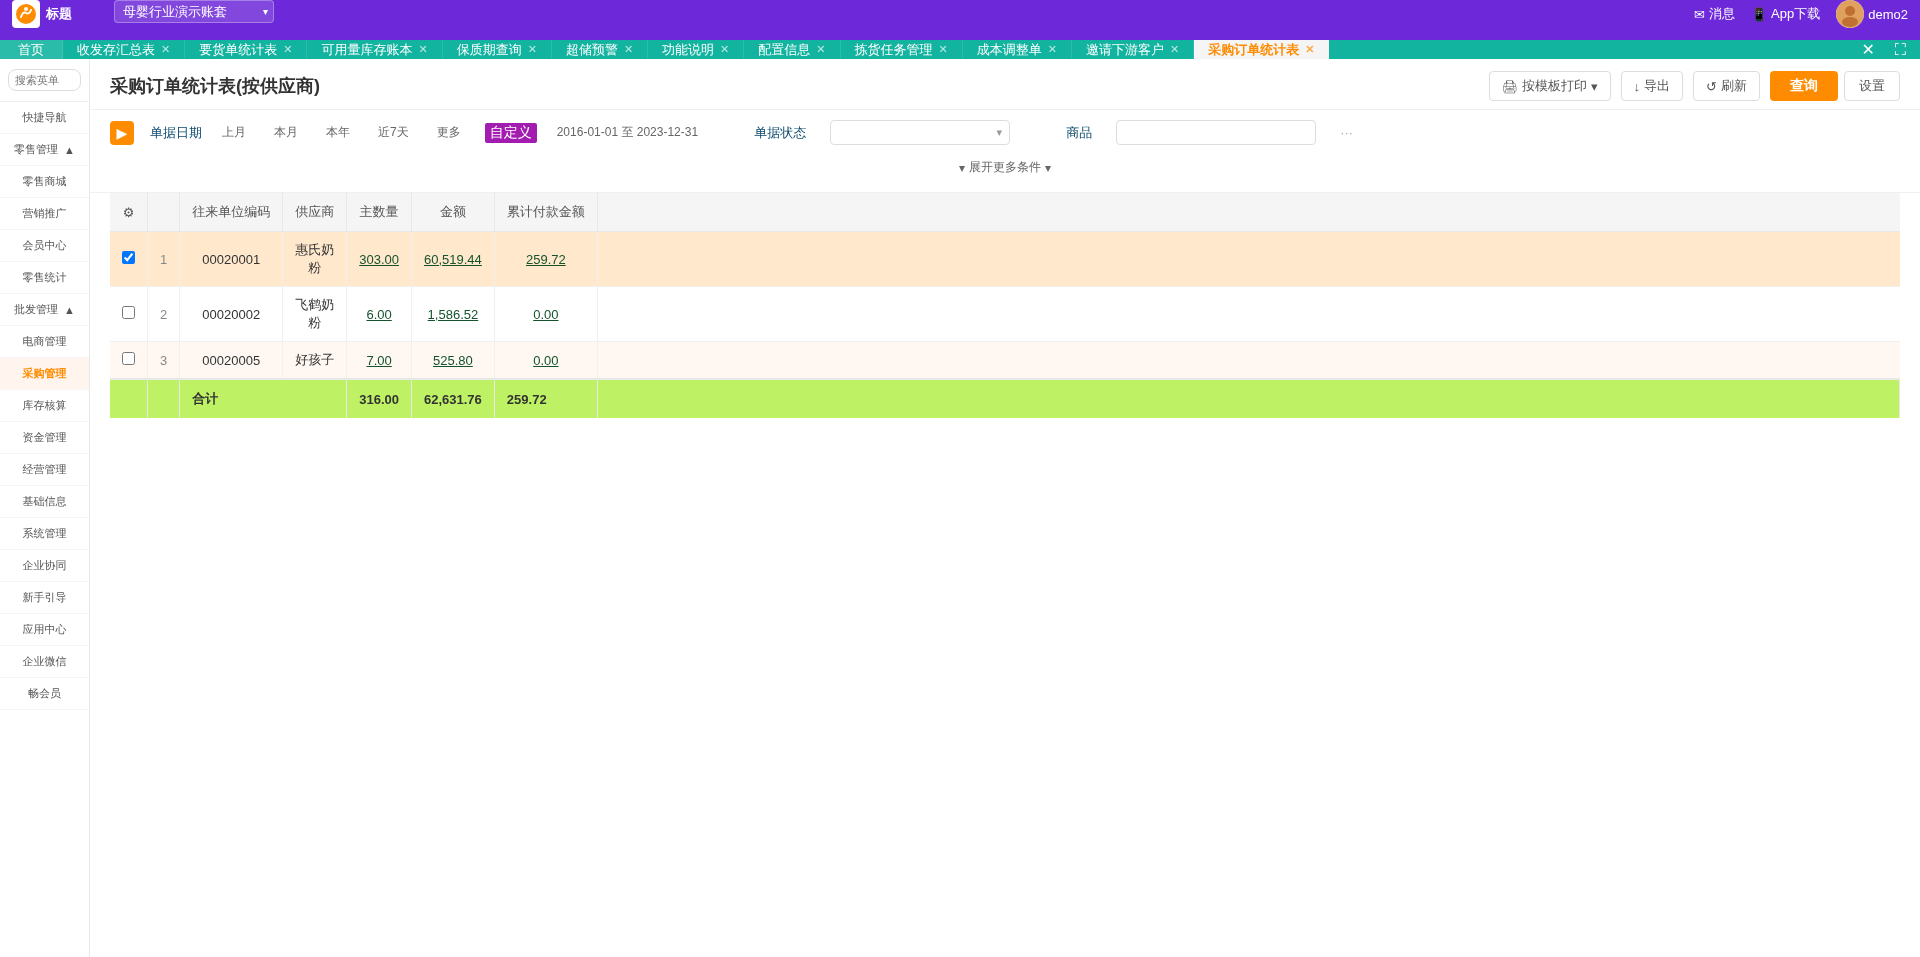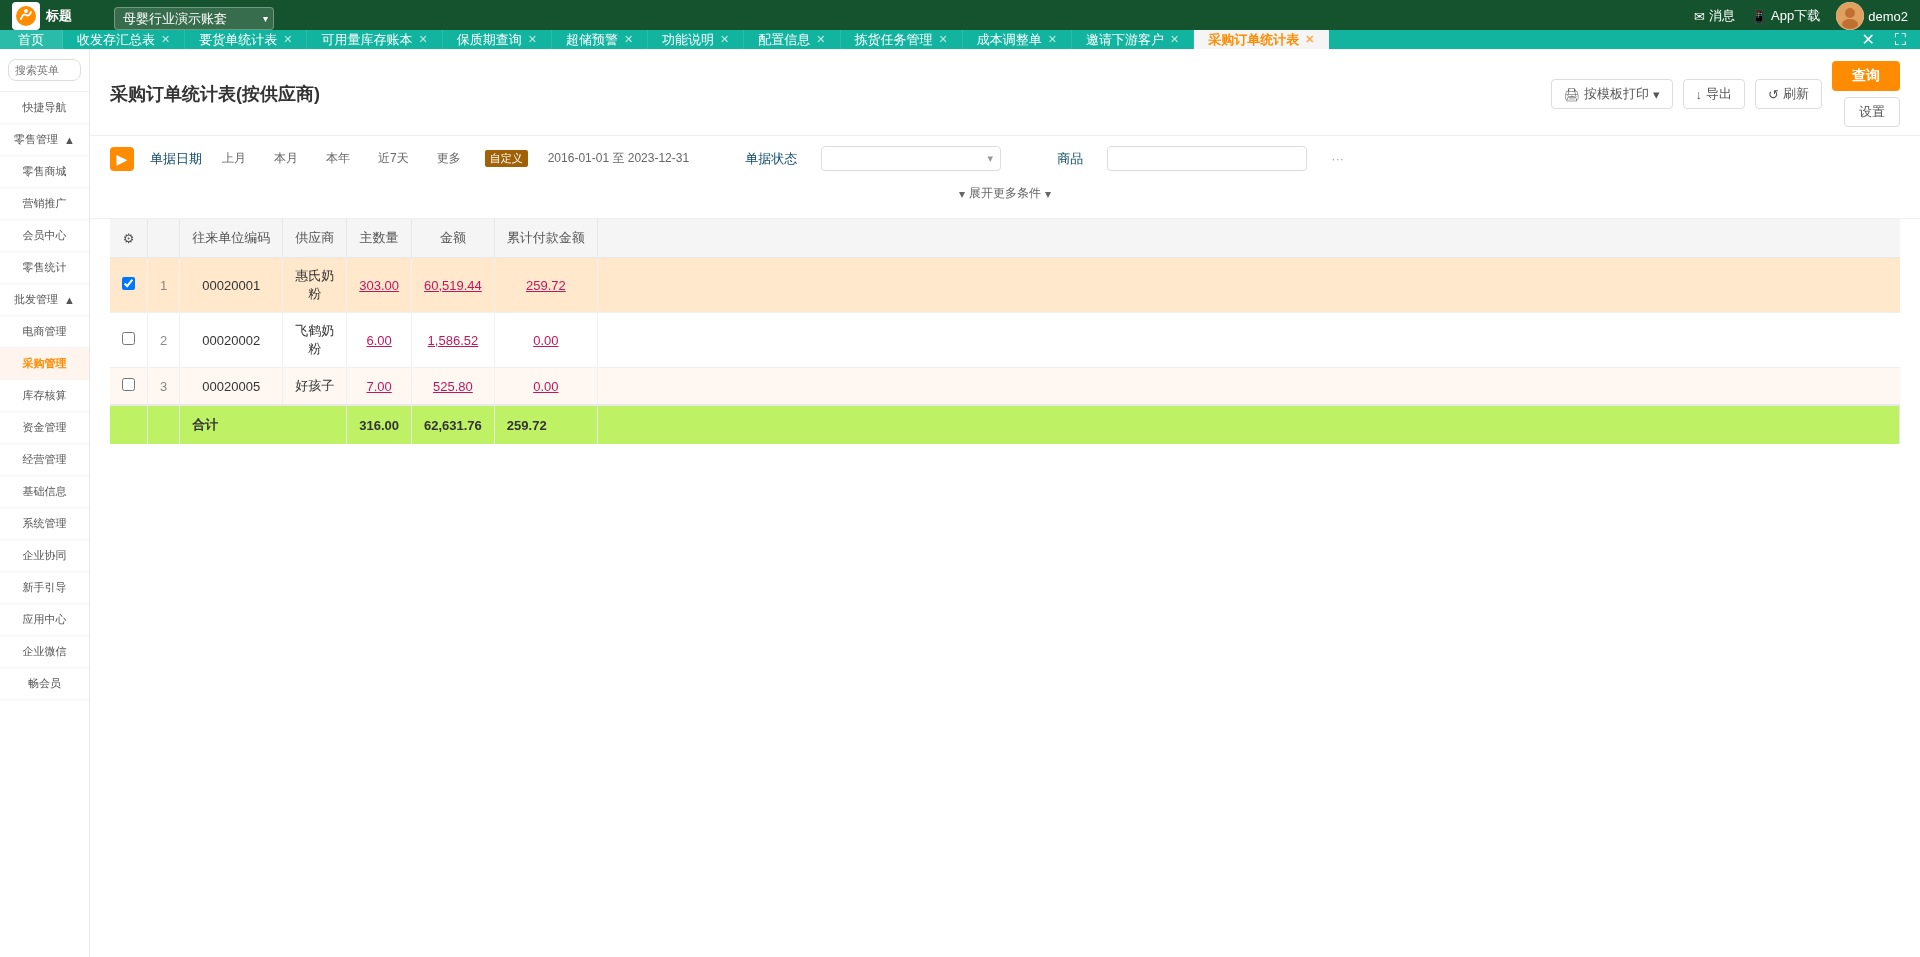--- a/index.html
+++ b/index.html
@@ -1,23 +1,23 @@
 <!DOCTYPE html>
 <html><head>
   <meta charset="utf-8">
   <style>
     * { box-sizing: border-box; margin: 0; padding: 0; font-family: 'Microsoft YaHei', Arial, sans-serif; }
     body { width: 1920px; height: 957px; overflow: hidden; display: flex; flex-direction: column; background: #f5f5f5; }
 
     
     .top-bar {
-      height: 30px;
-      background: #14532d;
-      display: flex;
-      align-items: flex-end;
+      height: 40px;
+      background: #6d28d9;
+      display: flex;
+      align-items: flex-start;
       padding: 0 12px;
       flex-shrink: 0;
     }
     .logo-area {
       display: flex;
       align-items: center;
       gap: 6px;
       color: white;
       font-size: 13px;
       font-weight: bold;
@@ -301,23 +301,23 @@
       gap: 20px;
       align-items: center;
     }
     .date-shortcut {
       font-size: 12px;
       color: #666;
       cursor: pointer;
       padding: 1px 4px;
     }
     .date-range-badge {
-      background: #a16207;
-      color: white;
-      font-size: 11px;
+      background: #a21caf;
+      color: white;
+      font-size: 14px;
       padding: 1px 5px;
       border-radius: 2px;
       cursor: pointer;
     }
     .date-value {
       font-size: 12px;
       color: #666;
     }
     .filter-field {
       display: flex;
@@ -394,21 +394,21 @@
     tbody tr:nth-child(odd) { background: #fff8f2; }
     tbody tr:nth-child(even) { background: white; }
     tbody tr.selected { background: #ffe8cc; }
     tbody td {
       padding: 9px 12px;
       text-align: center;
       color: #333;
       border-right: 1px solid #f0f0f0;
     }
     tbody td:last-child { border-right: none; }
-    .td-link { color: #be185d; text-decoration: underline; cursor: pointer; }
+    .td-link { color: #14532d; text-decoration: underline; cursor: pointer; }
     .td-index { color: #888; }
     .settings-col { width: 36px; }
     .th-settings {
       cursor: pointer;
     }
 
     
     .table-footer {
       background: #bef264;
       border-top: 2px solid #e8e8e8;
@@ -613,21 +613,21 @@
           <span>▾</span>
         </button>
         <button class="btn-export">
           <span>↓</span>
           <span>导出</span>
         </button>
         <button class="btn-refresh">
           <span>↺</span>
           <span>刷新</span>
         </button>
-        <div style="display:flex; flex-direction:column; gap:6px; align-items:flex-end;">
+        <div style="display:flex; flex-direction:row; gap:6px; align-items:flex-end;">
           <button class="btn-query">查询</button>
           <button class="btn-settings">设置</button>
         </div>
       </div>
     </div>
 
     <div class="filter-area">
       <div class="filter-row">
         <button class="filter-toggle">▶</button>
         <span class="filter-label">单据日期</span>

